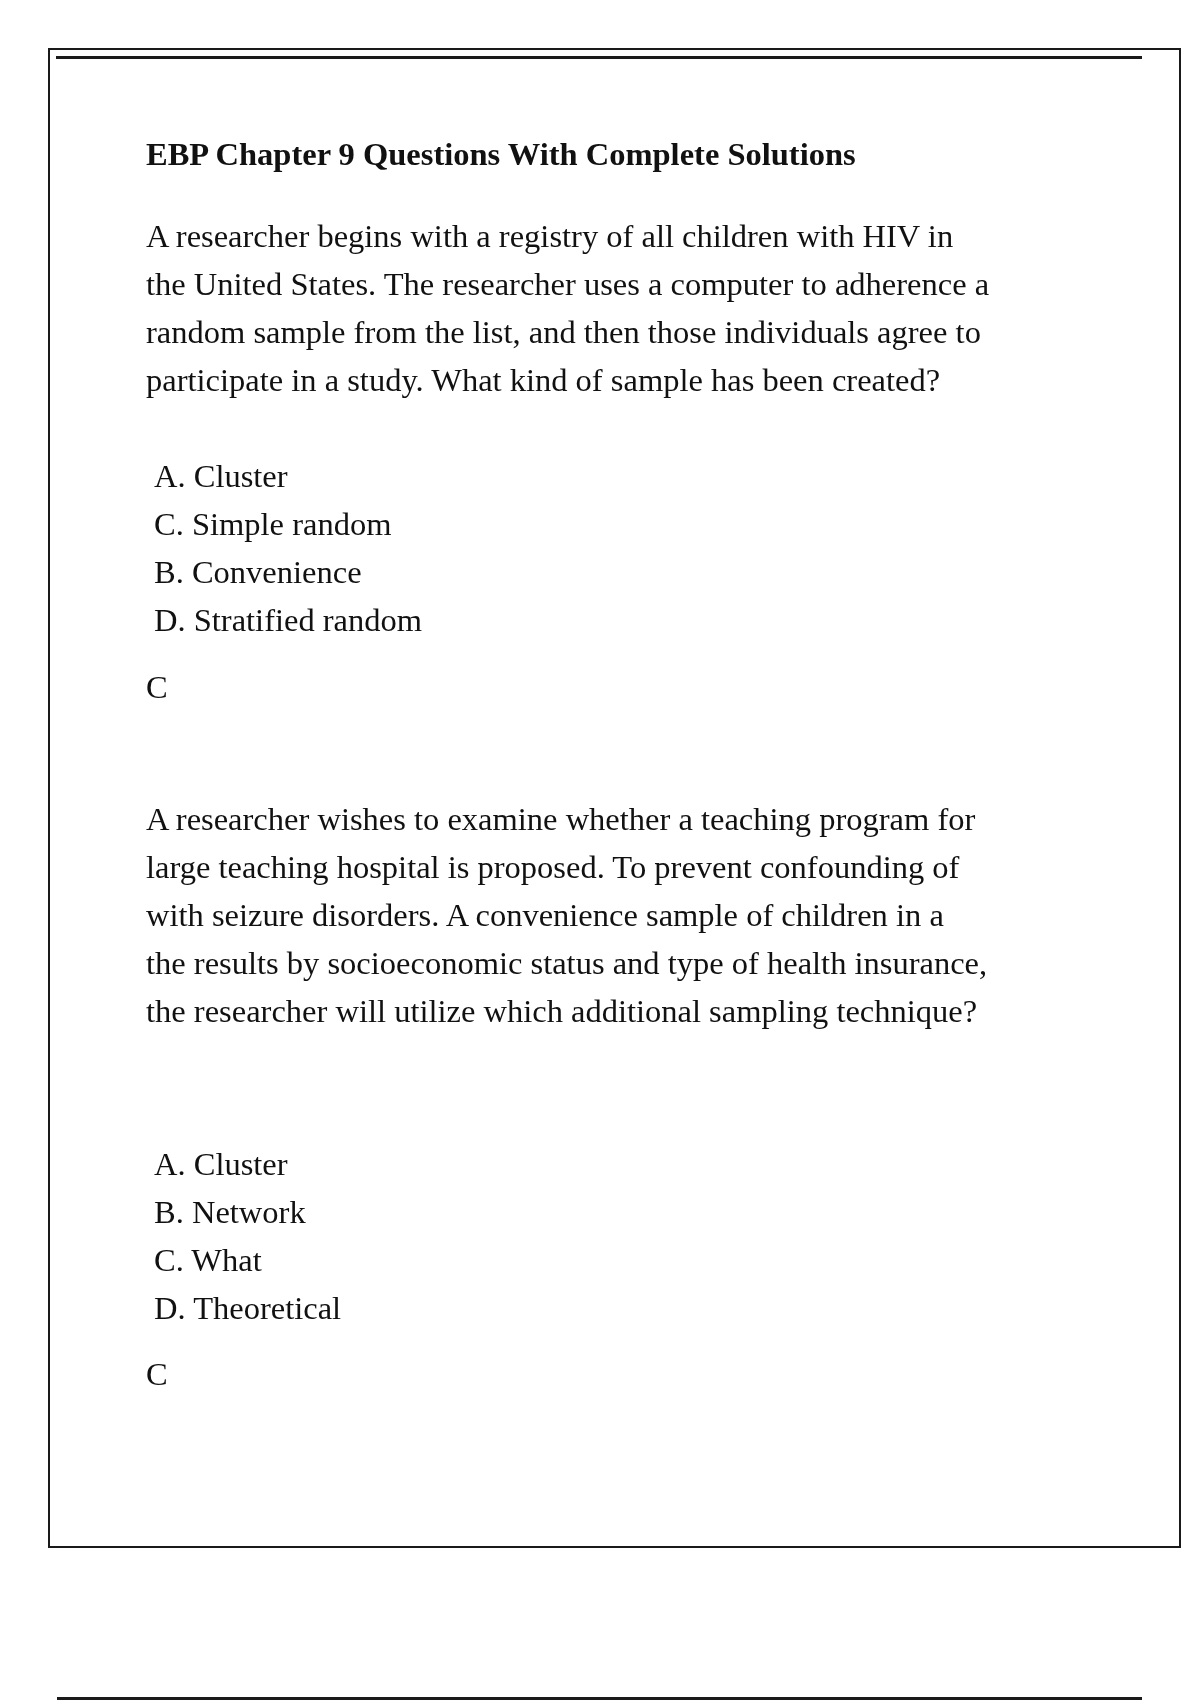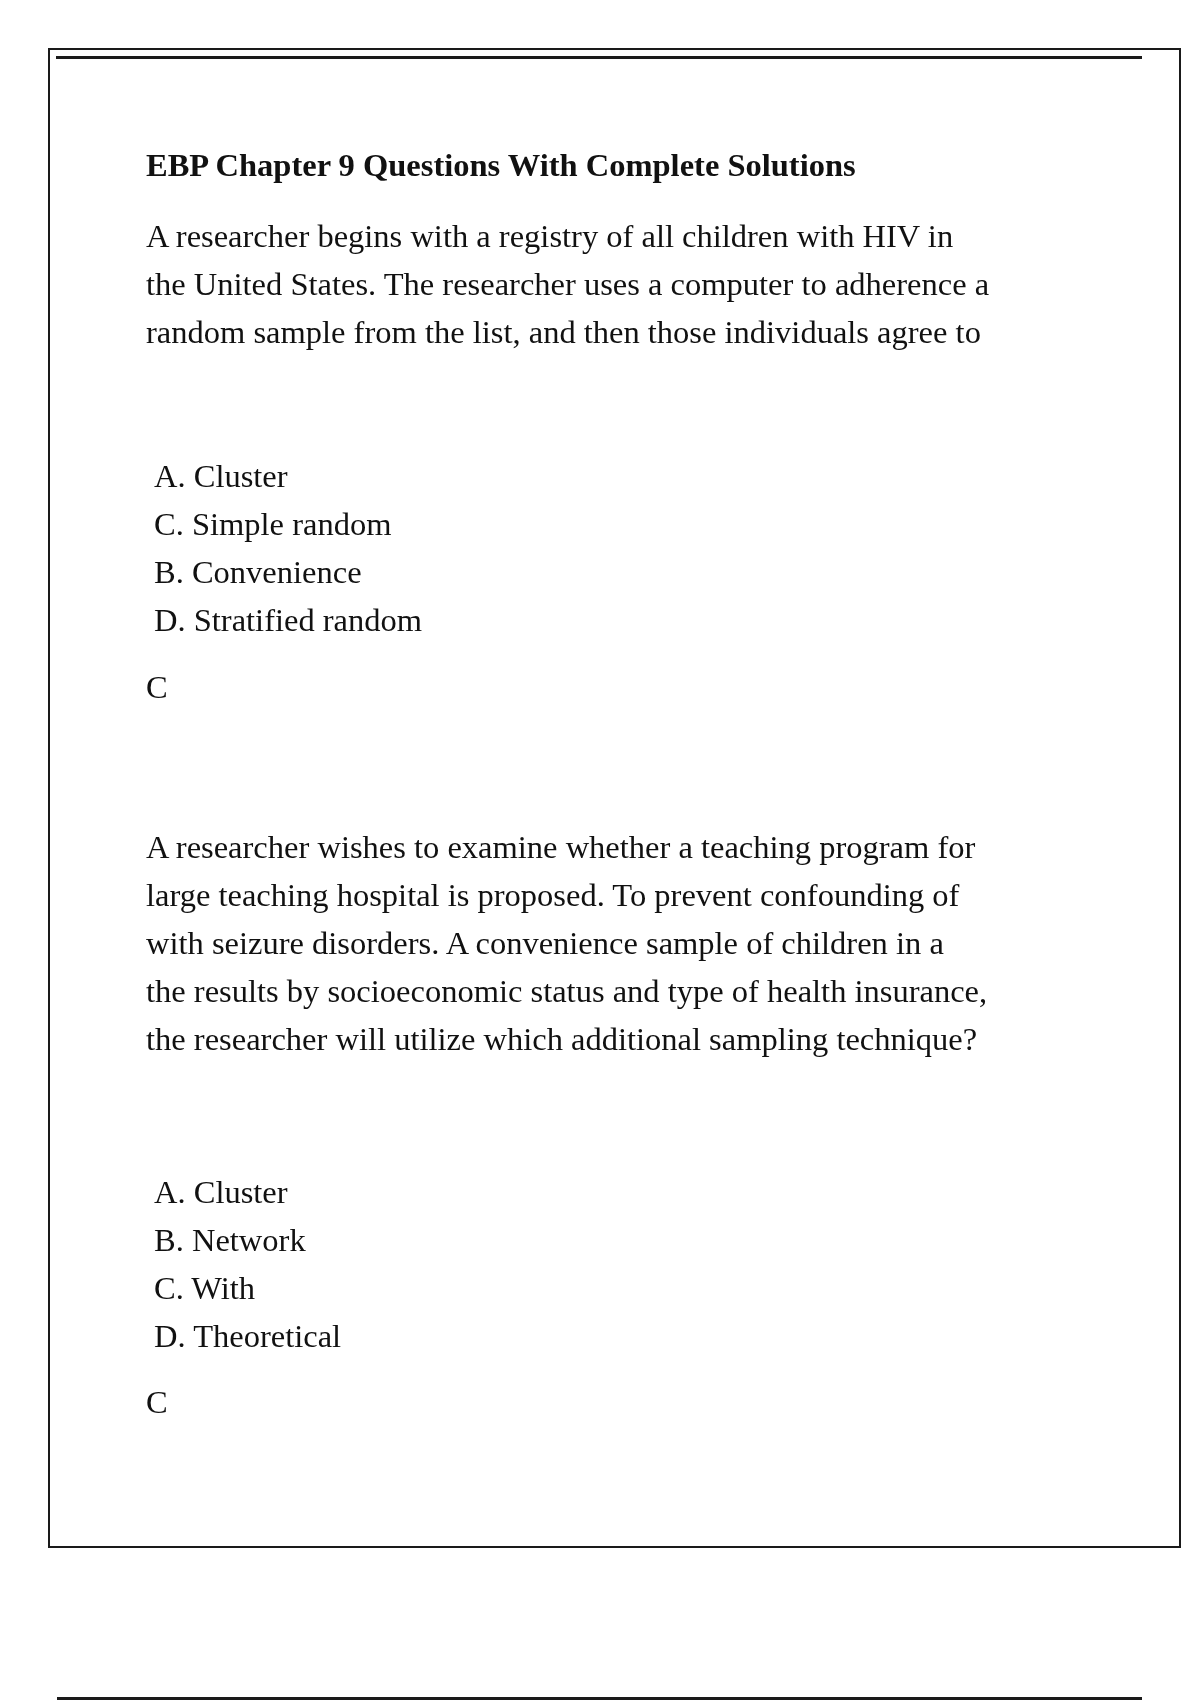--- a/index.html
+++ b/index.html
@@ -42,21 +42,21 @@
     }
     .content {
       position: absolute;
       left: 146px;
       top: 0;
       width: 960px;
     }
     .title {
       position: absolute;
       left: 0;
-      top: 145px;
+      top: 134px;
       font-weight: bold;
       font-size: 32.5px;
       line-height: 40px;
       white-space: nowrap;
       color: #111111;
     }
     .qblock {
       position: absolute;
       left: 0;
       width: 960px;
@@ -87,39 +87,40 @@
 <div class="bottom-rule"></div>
 
 <div class="content">
   <div class="title">EBP Chapter 9 Questions With Complete Solutions</div>
 
   <div class="qblock" style="top:212px;">
     <div>
       <div class="line">A researcher begins with a registry of all children with HIV in</div>
       <div class="line">the United States. The researcher uses a computer to adherence a</div>
       <div class="line">random sample from the list, and then those individuals agree to</div>
+      <div class="line">participate in a study. What kind of sample has been created?</div>
     </div>
     <div class="options" style="top:240px;">
       <div class="line">A. Cluster</div>
       <div class="line">C. Simple random</div>
       <div class="line">B. Convenience</div>
       <div class="line">D. Stratified random</div>
     </div>
     <div class="answer" style="top:451px;">C</div>
   </div>
 
-  <div class="qblock" style="top:795px;margin-top:28px;">
+  <div class="qblock" style="top:795px;">
     <div>
       <div class="line">A researcher wishes to examine whether a teaching program for</div>
       <div class="line">large teaching hospital is proposed. To prevent confounding of</div>
       <div class="line">with seizure disorders. A convenience sample of children in a</div>
       <div class="line">the results by socioeconomic status and type of health insurance,</div>
       <div class="line">the researcher will utilize which additional sampling technique?</div>
     </div>
     <div class="options" style="top:345px;">
       <div class="line">A. Cluster</div>
       <div class="line">B. Network</div>
-      <div class="line">C. With</div>
+      <div class="line">C. What</div>
       <div class="line">D. Theoretical</div>
     </div>
     <div class="answer" style="top:555px;">C</div>
   </div>
 </div>
 
 </body></html>

